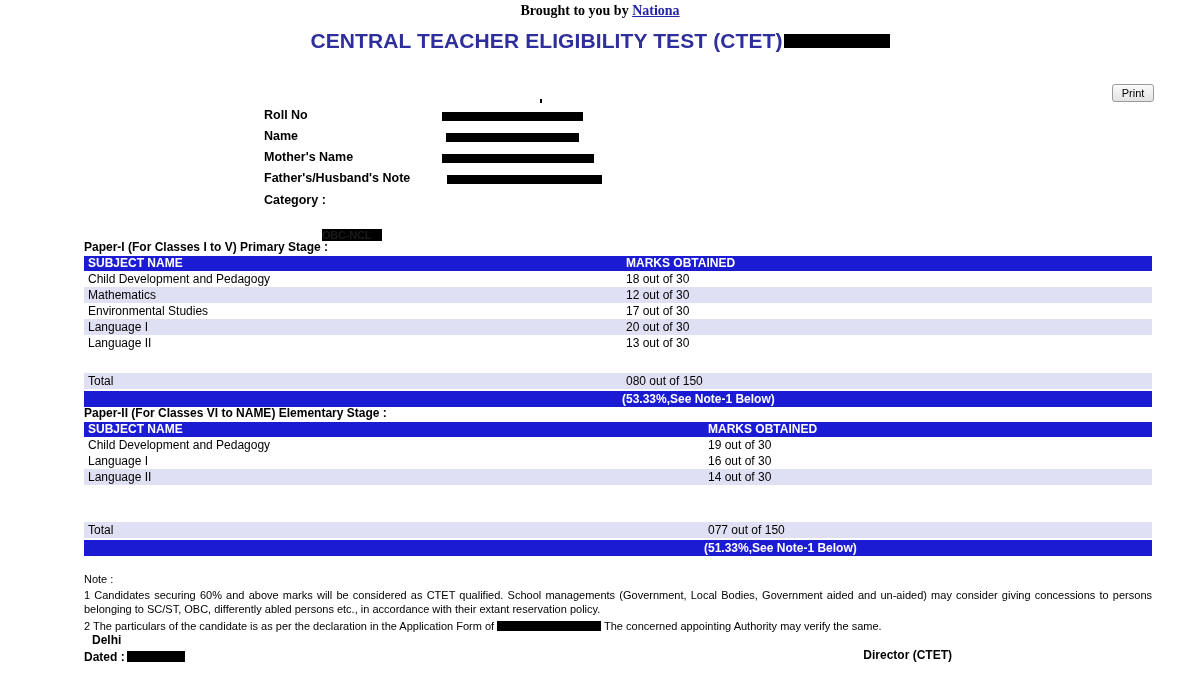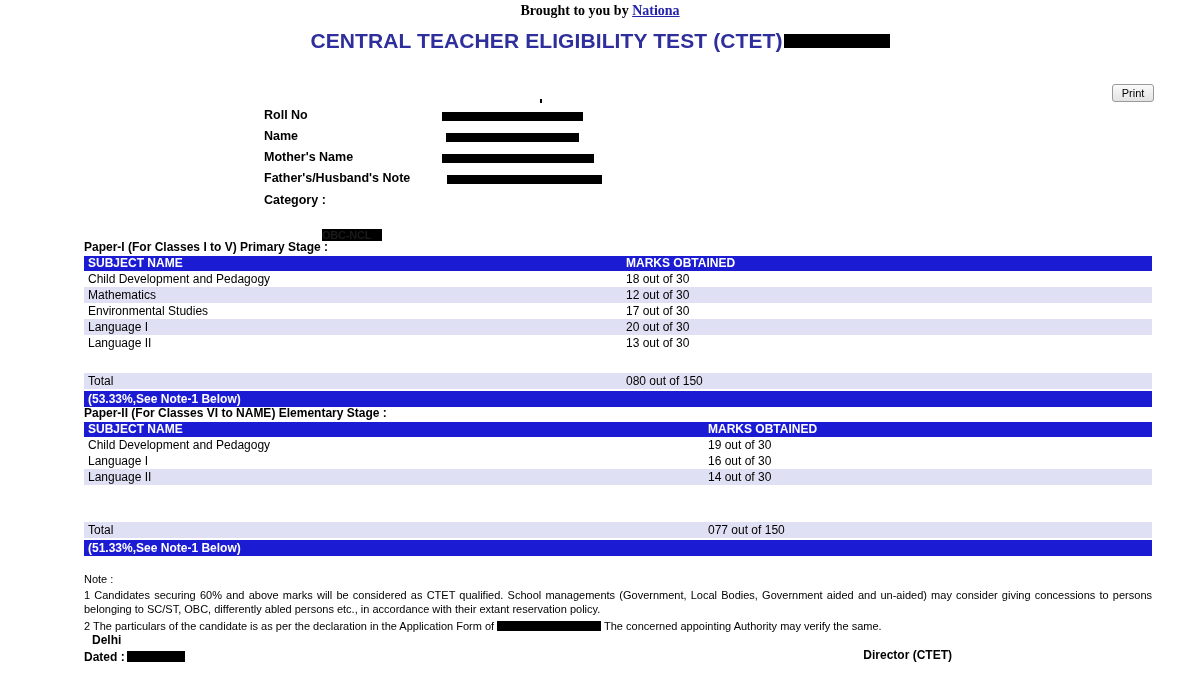--- a/index.html
+++ b/index.html
@@ -217,21 +217,20 @@
 
   .pct-bar {
     display: flex;
     background: #1b1bd4;
     color: #ffffff;
     font-weight: bold;
     height: 16px;
     line-height: 16px;
     margin-top: 2px;
     font-size: 12px;
-    flex-direction: column;
   }
   .pct-bar .p-spacer { }
   #total-1 .p-spacer { width: 534px; }
   #total-2 .p-spacer { width: 616px; }
   .pct-bar .p-value { padding-left: 4px; }
 
   
   .notes {
     position: absolute;
     left: 84px;

